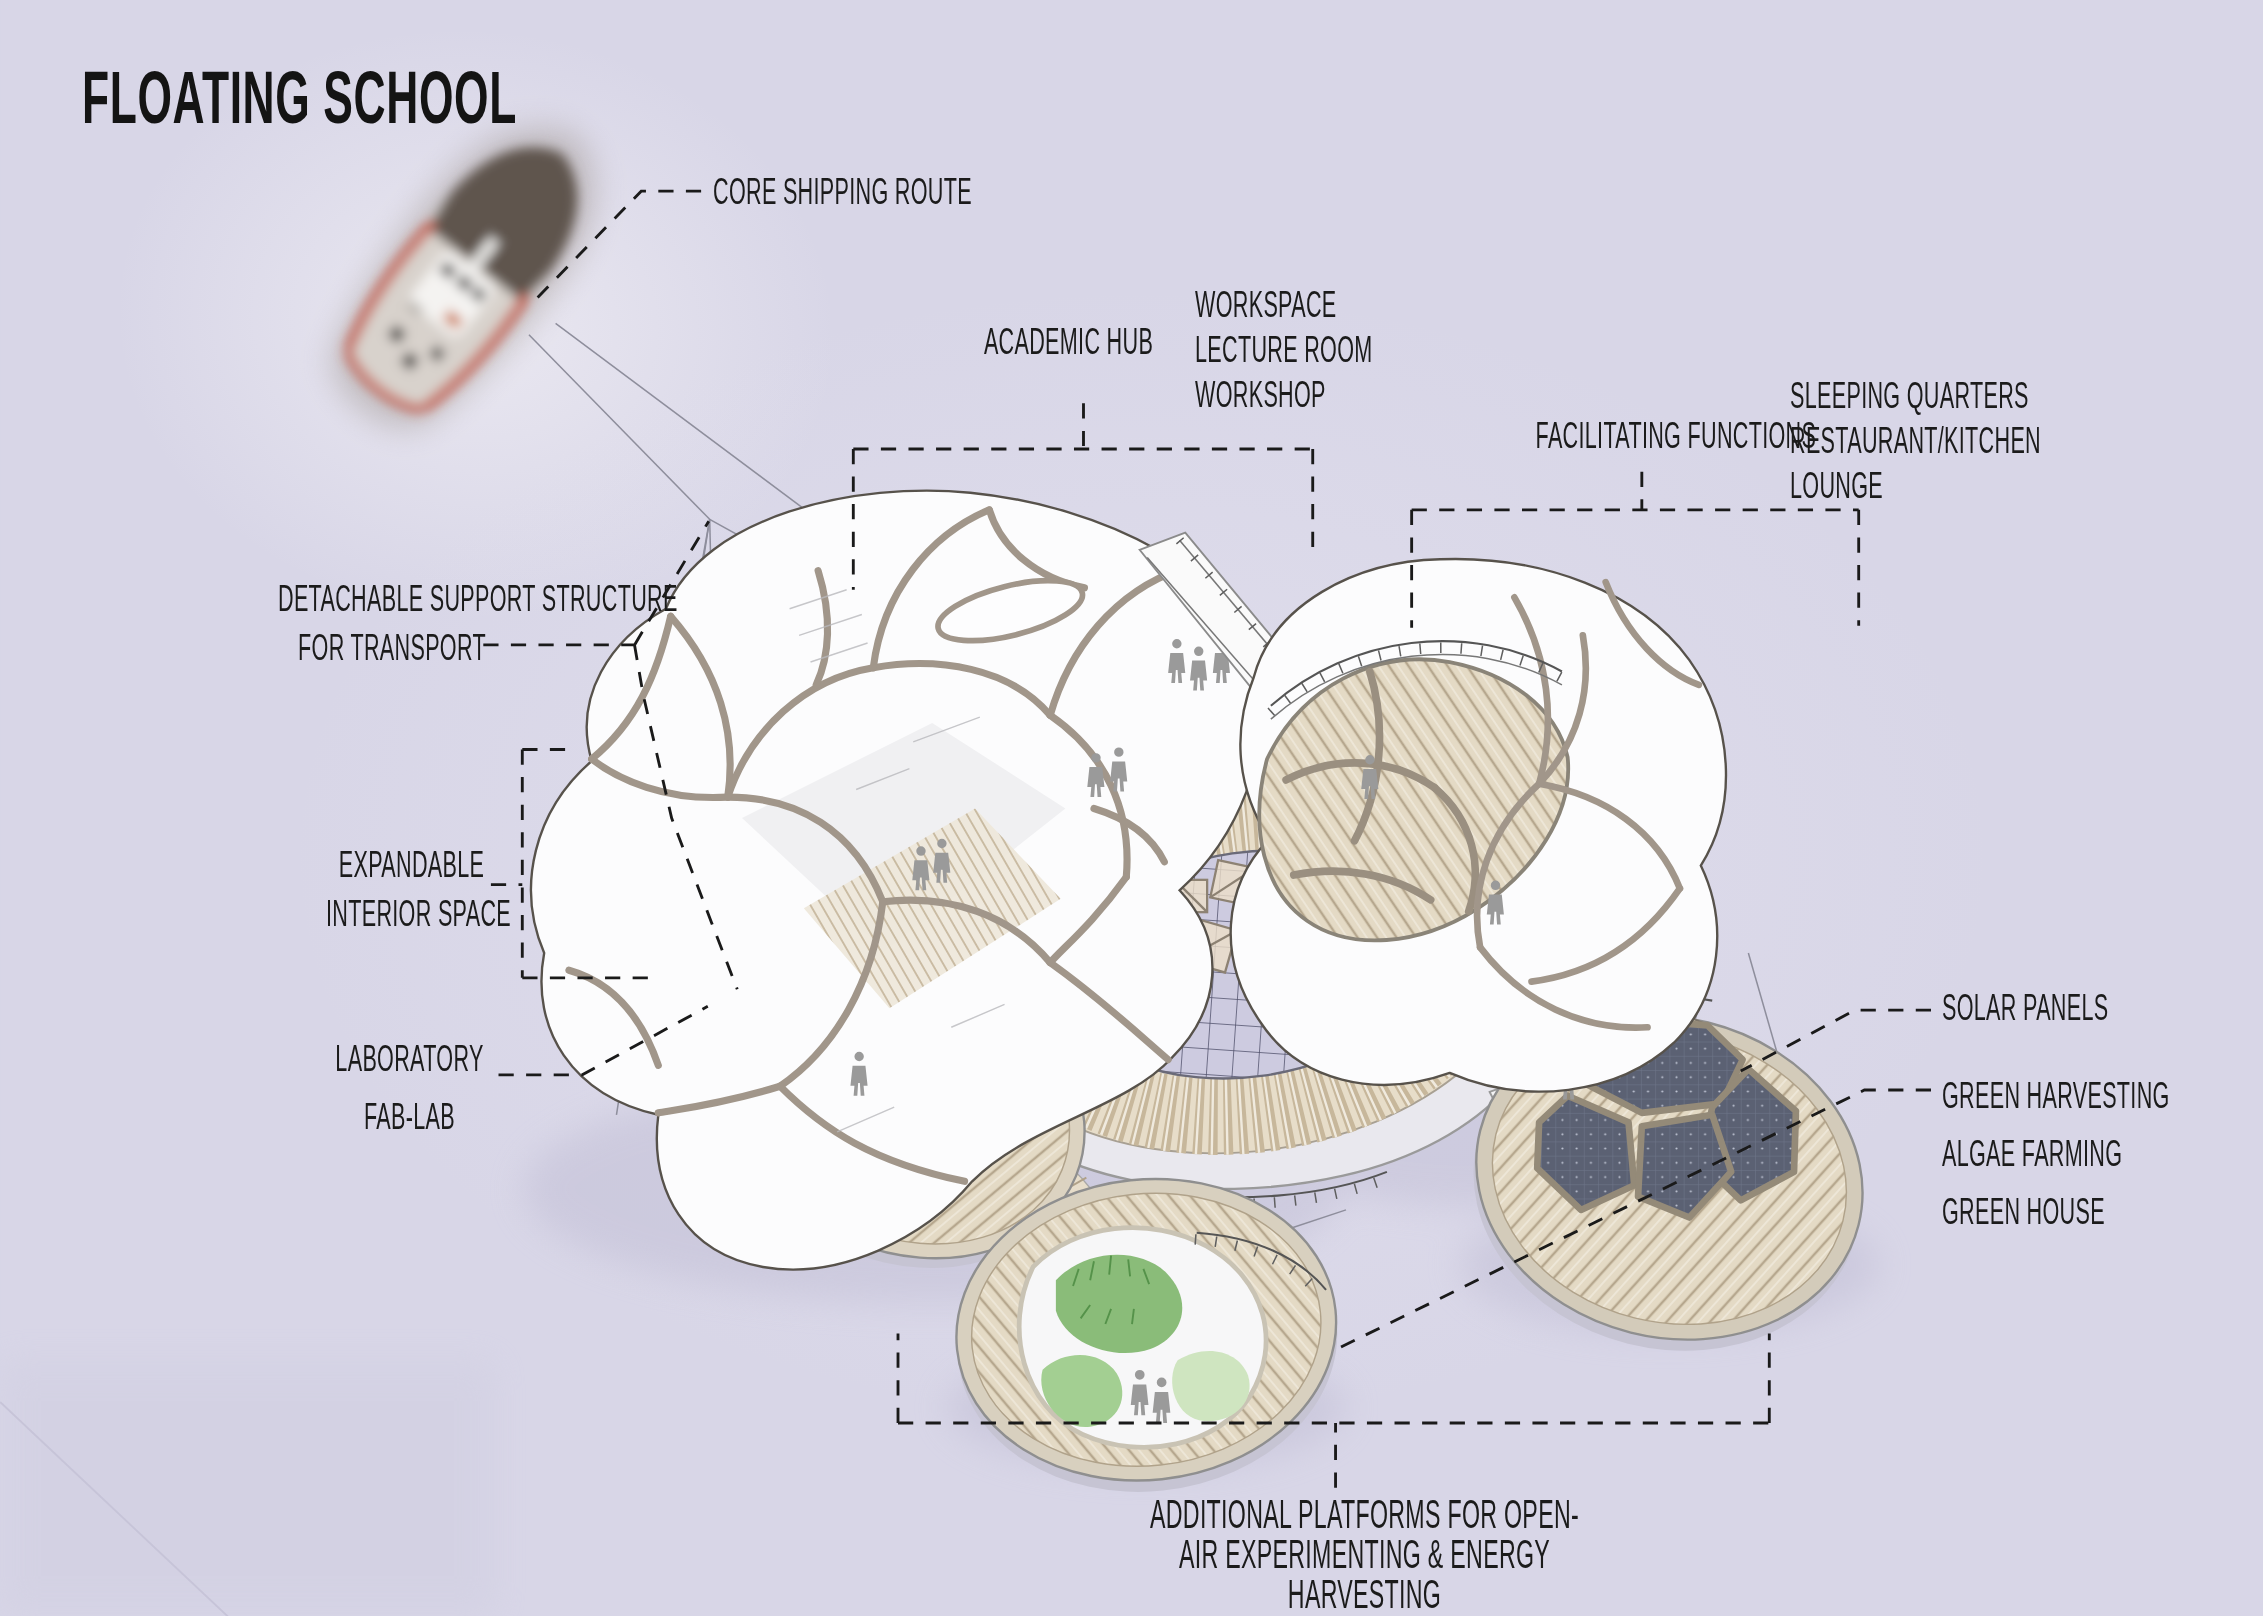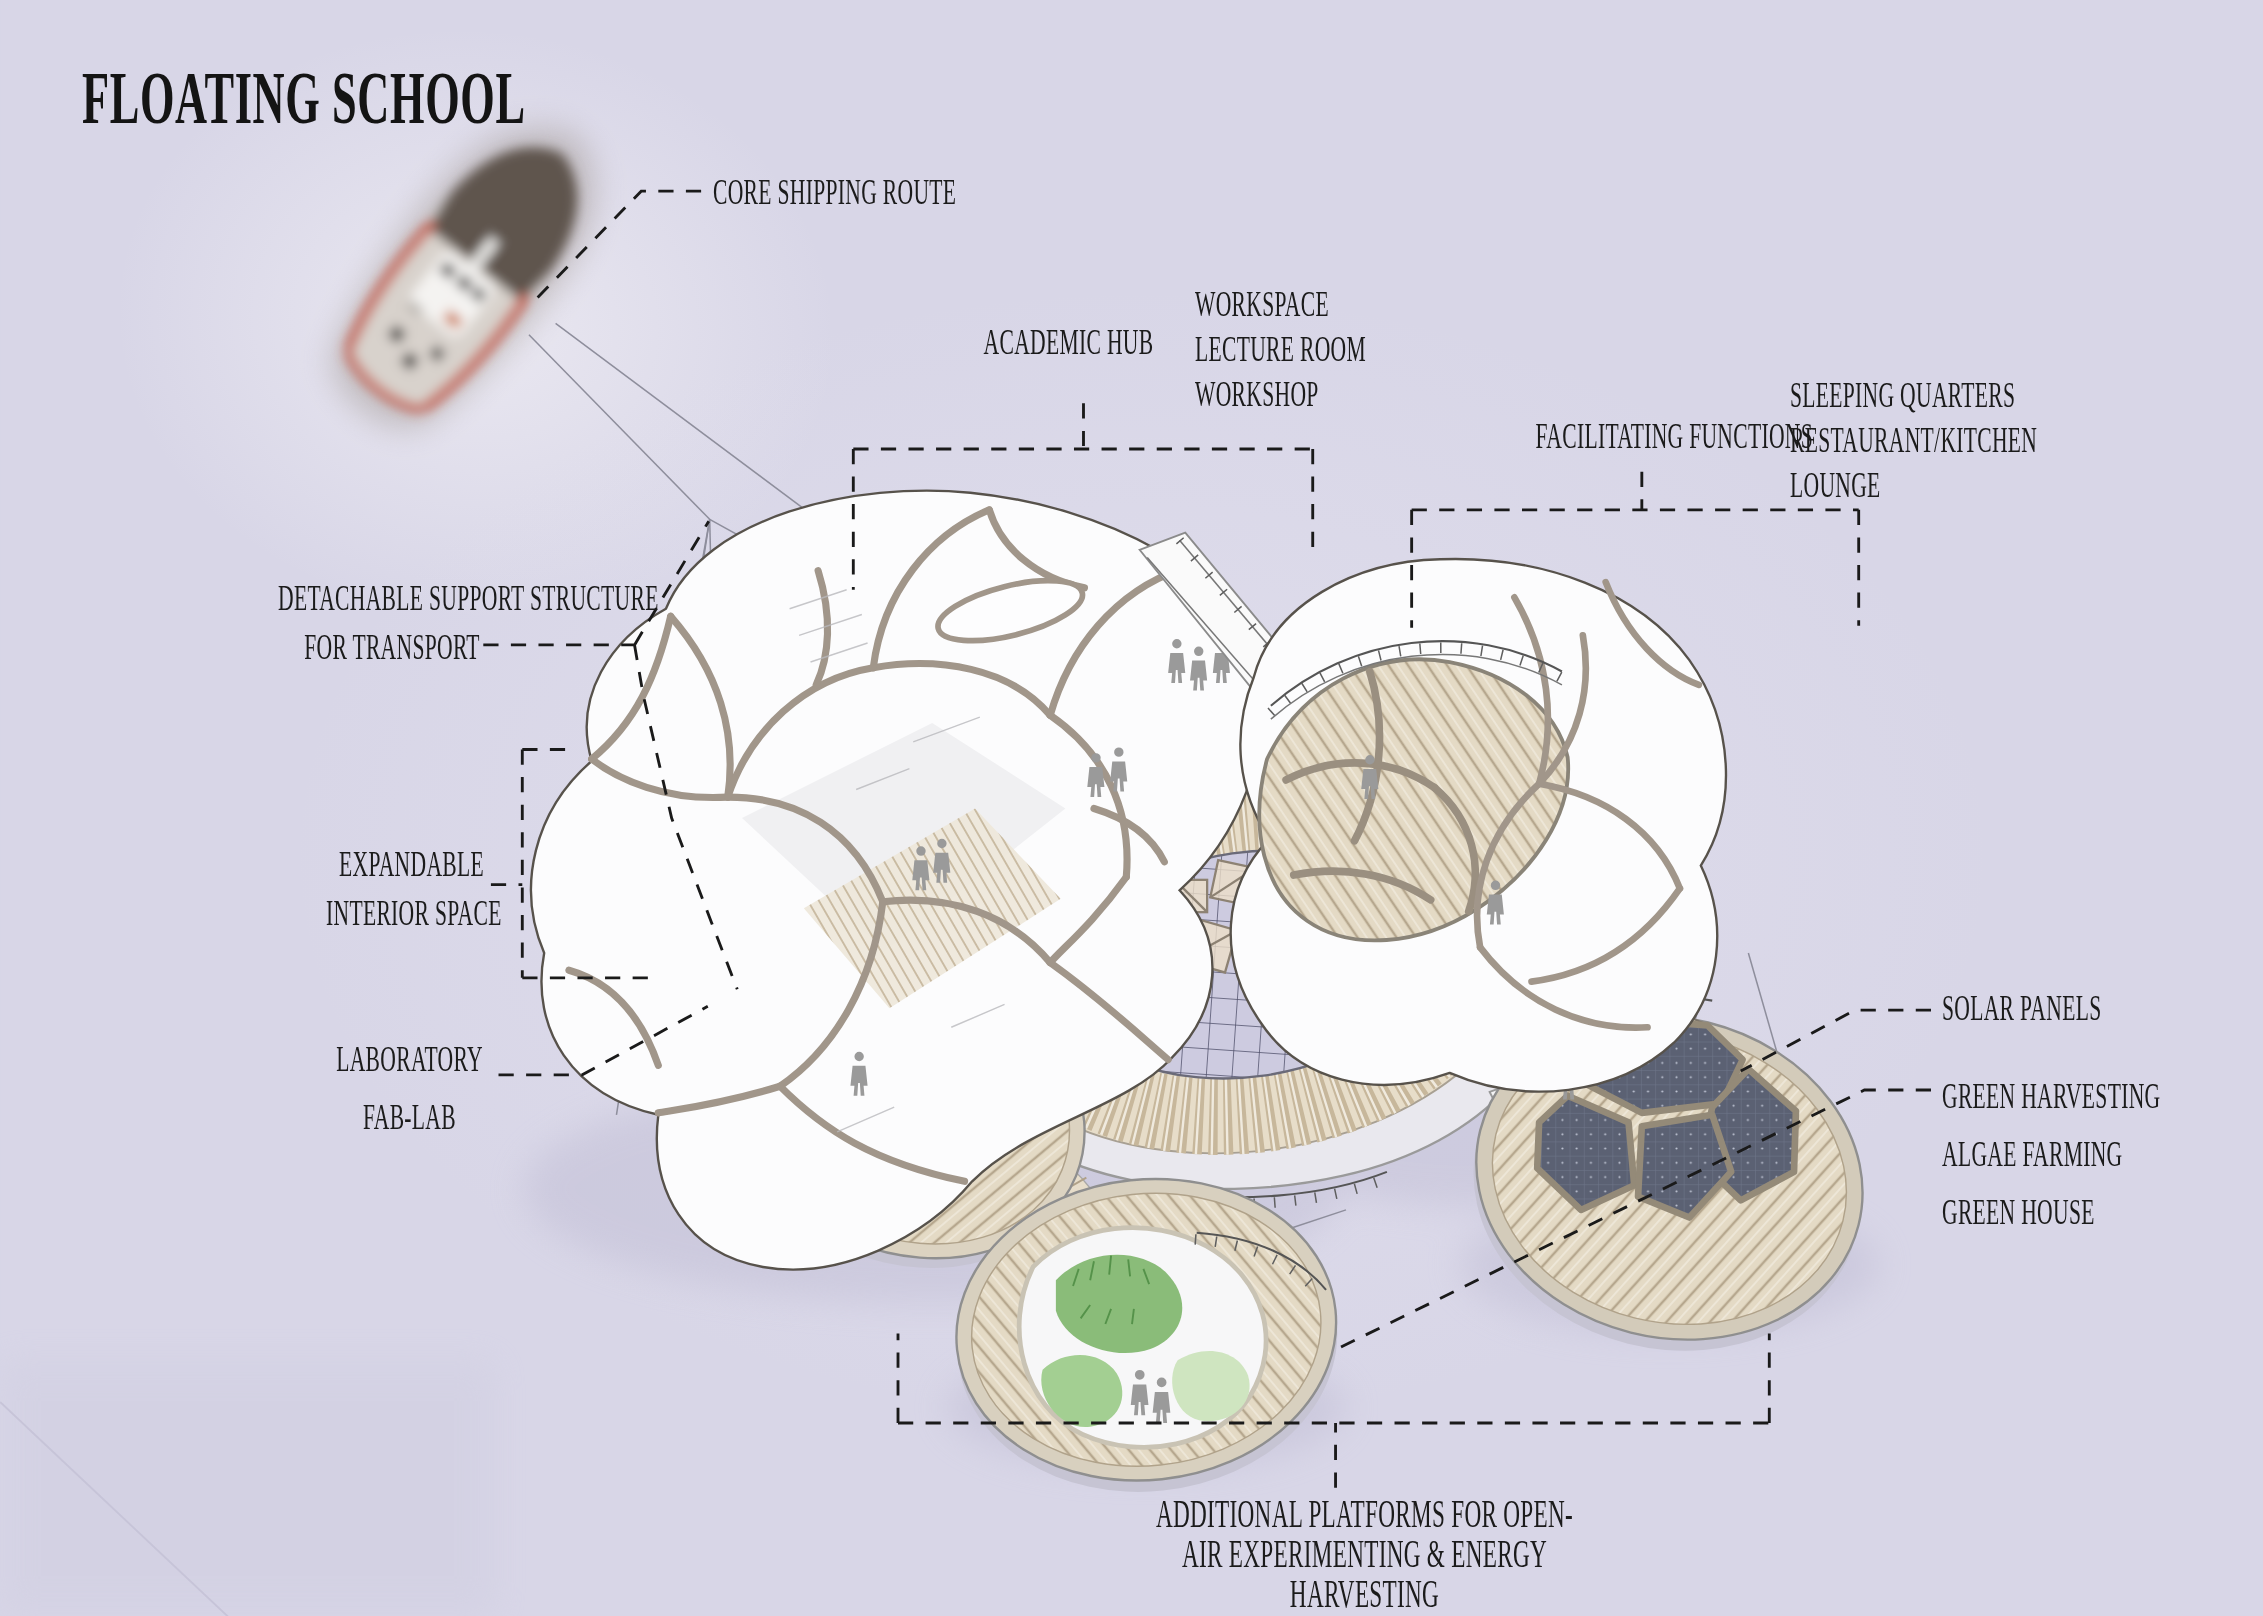--- a/index.html
+++ b/index.html
@@ -1,17 +1,17 @@
 <!DOCTYPE html>
 <html style="font-size:15px"><head>
 <meta charset="utf-8">
 <style>
   html,body{margin:0;padding:0;background:#d8d6e7;}
   .stage{position:relative;width:2264px;height:1617px;overflow:hidden;
-         font-family:Liberation Serif, serif;background:#d8d6e7;}
+         font-family:Liberation Sans, sans-serif;background:#d8d6e7;}
   .stage svg{position:absolute;left:0;top:0;}
   .lbl{position:absolute;color:#1b1b1b;white-space:nowrap;font-size:36px;line-height:36px;
        transform:scaleX(.60);transform-origin:left center;letter-spacing:0.5px;}
   .lbl.center{text-align:center;transform-origin:center top;}
   .title{position:absolute;color:#141414;font-size:74px;line-height:74px;letter-spacing:1px;
          transform:scaleX(.60);transform-origin:left top;font-weight:700;}
   .list span{display:block;}
   .caption{position:absolute;color:#1b1b1b;font-size:40px;line-height:40px;text-align:center;
            transform:scaleX(.58);transform-origin:center top;letter-spacing:0.5px;}
 </style>

